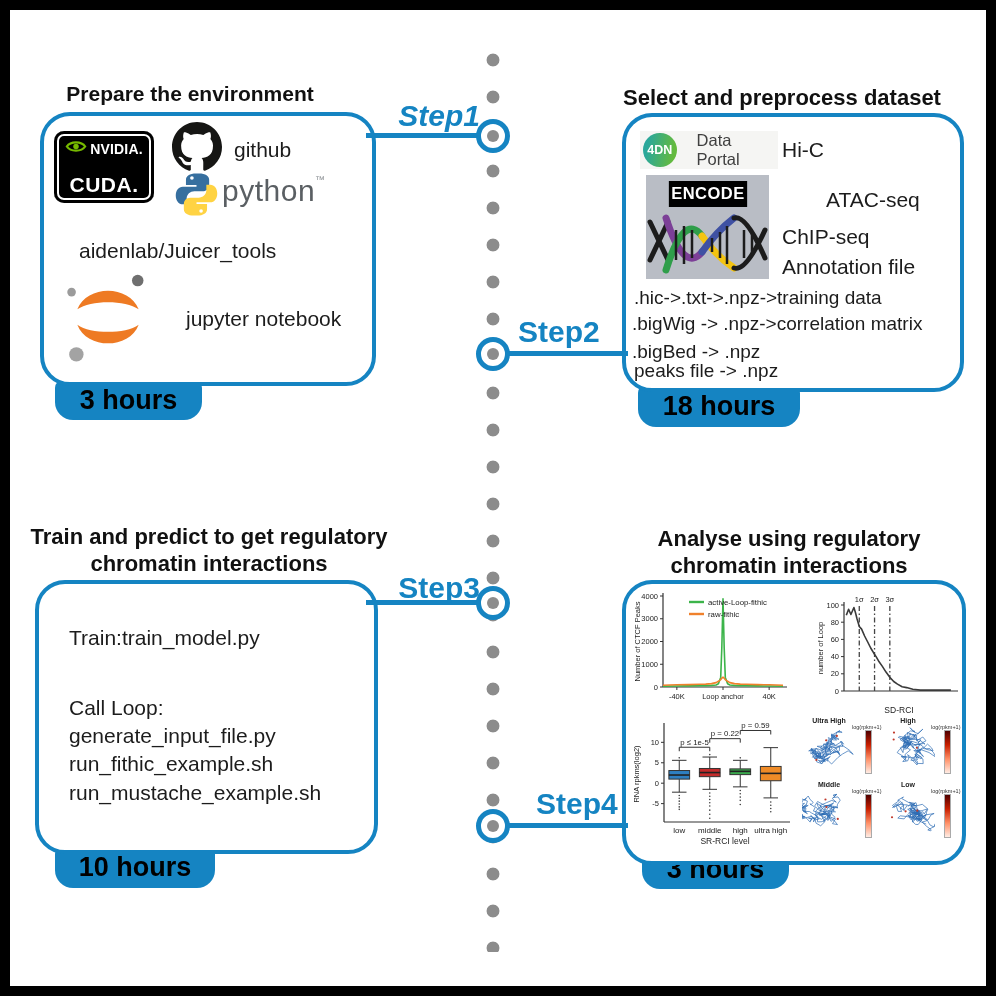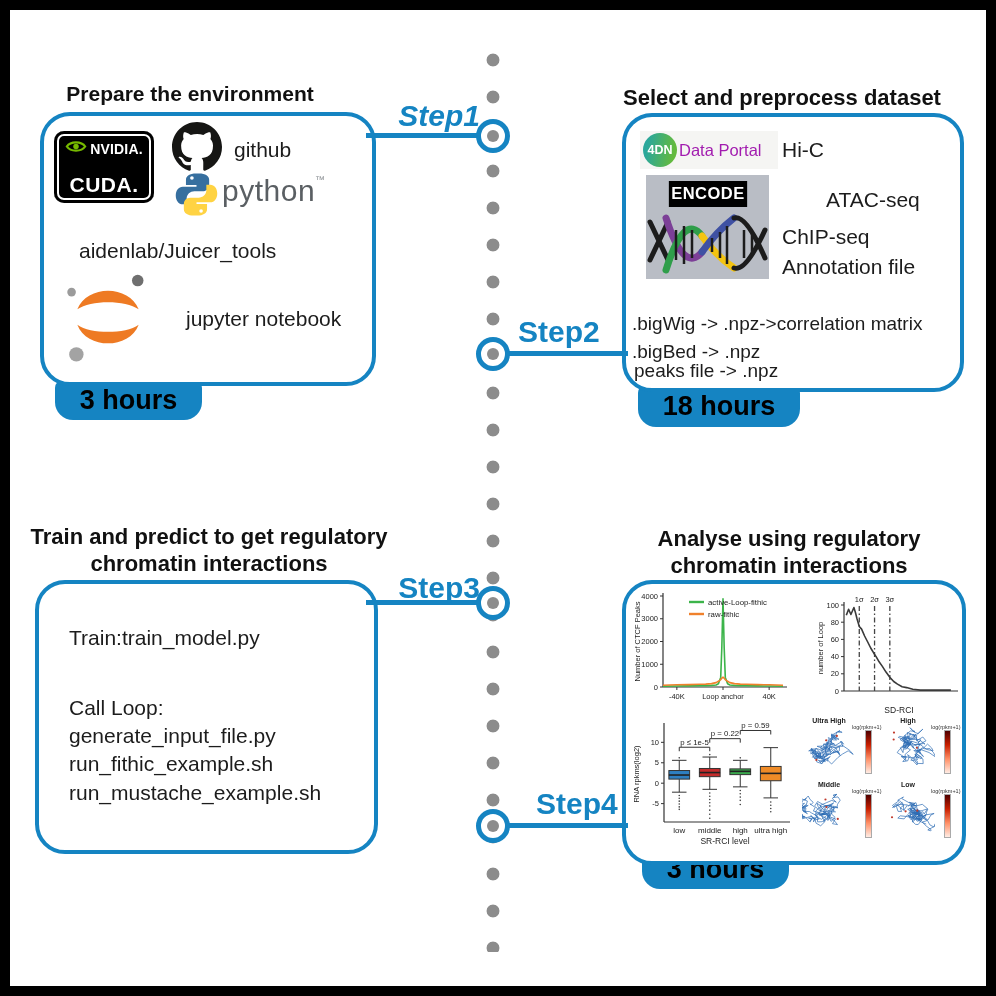--- a/index.html
+++ b/index.html
@@ -60,21 +60,21 @@
   .cuda .cu{font-weight:bold;font-size:21px;letter-spacing:0.5px;margin-top:15px;}
   .lbl21{font-size:21px;color:#1c1c1c;}
   .pyword{font-size:30px;color:#5a5f63;letter-spacing:0.5px;}
   .pytm{font-size:10px;color:#8a8f93;vertical-align:top;}
 
   
   .strip{left:14px;top:14px;width:138px;height:38px;background:#f5f5f3;display:flex;align-items:center;}
   .fourdn{width:34px;height:34px;margin-left:3px;border-radius:50%;
           background:linear-gradient(100deg,#2aa79b 15%,#64ba3e 85%);
           color:#fff;font-weight:bold;font-size:12.5px;display:flex;align-items:center;justify-content:center;}
-  .portal{font-size:16.5px;color:#a21caf;margin-left:2px;}
+  .portal{font-size:16.5px;color:#404040;margin-left:20px;}
   .encode{left:20px;top:58px;width:123px;height:104px;background:#b9bdc5;}
   .encband{position:absolute;left:24px;top:6px;width:76px;height:26px;background:#000;color:#fff;
            display:flex;align-items:center;justify-content:center;font-size:16px;font-weight:bold;
            letter-spacing:0.5px;transform:scaleX(1.03);}
   .conv{font-size:19px;white-space:nowrap;}
 
   
   .cmd{position:absolute;left:30px;font-size:21px;white-space:nowrap;}
 
   
@@ -171,37 +171,39 @@
           <path d="M56 28 Q70 48 88 60" stroke="#f4c411" stroke-width="7" fill="none" stroke-linecap="round"></path>
           <path d="M56 44 Q70 24 88 10" stroke="#3f51a3" stroke-width="7" fill="none" stroke-linecap="round"></path>
           <path d="M88 60 Q100 64 119 22 M88 10 Q100 6 119 50" stroke="#1c1c1c" stroke-width="5" fill="none" stroke-linecap="round"></path>
           <path d="M30 22 L30 52 M38 18 L38 56 M46 22 L46 50 M66 30 L66 44 M74 24 L74 50 M81 18 L81 56 M98 22 L98 50 M106 24 L106 48" stroke="#1c1c1c" stroke-width="2.5"></path>
         </svg>
       </span>
     </div>
     <span class="abs lbl21" style="left:156px;top:71px;margin-left:44px;">ATAC-seq</span>
     <span class="abs lbl21" style="left:156px;top:108px;">ChIP-seq</span>
     <span class="abs lbl21" style="left:156px;top:138px;">Annotation file</span>
+    <span class="abs conv" style="left:8px;top:170px;">.hic-&gt;.txt-&gt;.npz-&gt;training data</span>
     <span class="abs conv" style="left:6px;top:196px;">.bigWig -&gt; .npz-&gt;correlation matrix</span>
     <span class="abs conv" style="left:6px;top:224px;">.bigBed -&gt; .npz</span>
     <span class="abs conv" style="left:8px;top:243px;">peaks file -&gt; .npz</span>
   </div>
   <div class="badge" id="badge2">18 hours</div>
 
   <div class="ptitle" id="title3">
     <span>Train and predict to get regulatory</span>
     <span>chromatin interactions</span>
   </div>
   <div class="pbox" id="box3">
     <span class="cmd" style="top:42px;">Train:train_model.py</span>
     <span class="cmd" style="top:112px;">Call Loop:</span>
     <span class="cmd" style="top:140px;">generate_input_file.py</span>
     <span class="cmd" style="top:168px;text-align:center;">run_fithic_example.sh</span>
     <span class="cmd" style="top:197px;">run_mustache_example.sh</span>
   </div>
+  <div class="badge" id="badge3">10 hours</div>
 
   <div class="ptitle" id="title4">
     <span>Analyse using regulatory</span>
     <span>chromatin interactions</span>
   </div>
   <div class="pbox" id="box4">
     <div class="chost" id="ch0"><svg width="158" height="128">
           <line x1="32" y1="3" x2="32" y2="97" stroke="#333" stroke-width="1.2"></line>
           <line x1="32" y1="97" x2="156" y2="97" stroke="#333" stroke-width="1.2"></line>
           <line x1="29" y1="97" x2="32" y2="97" stroke="#333" stroke-width="1"></line>

